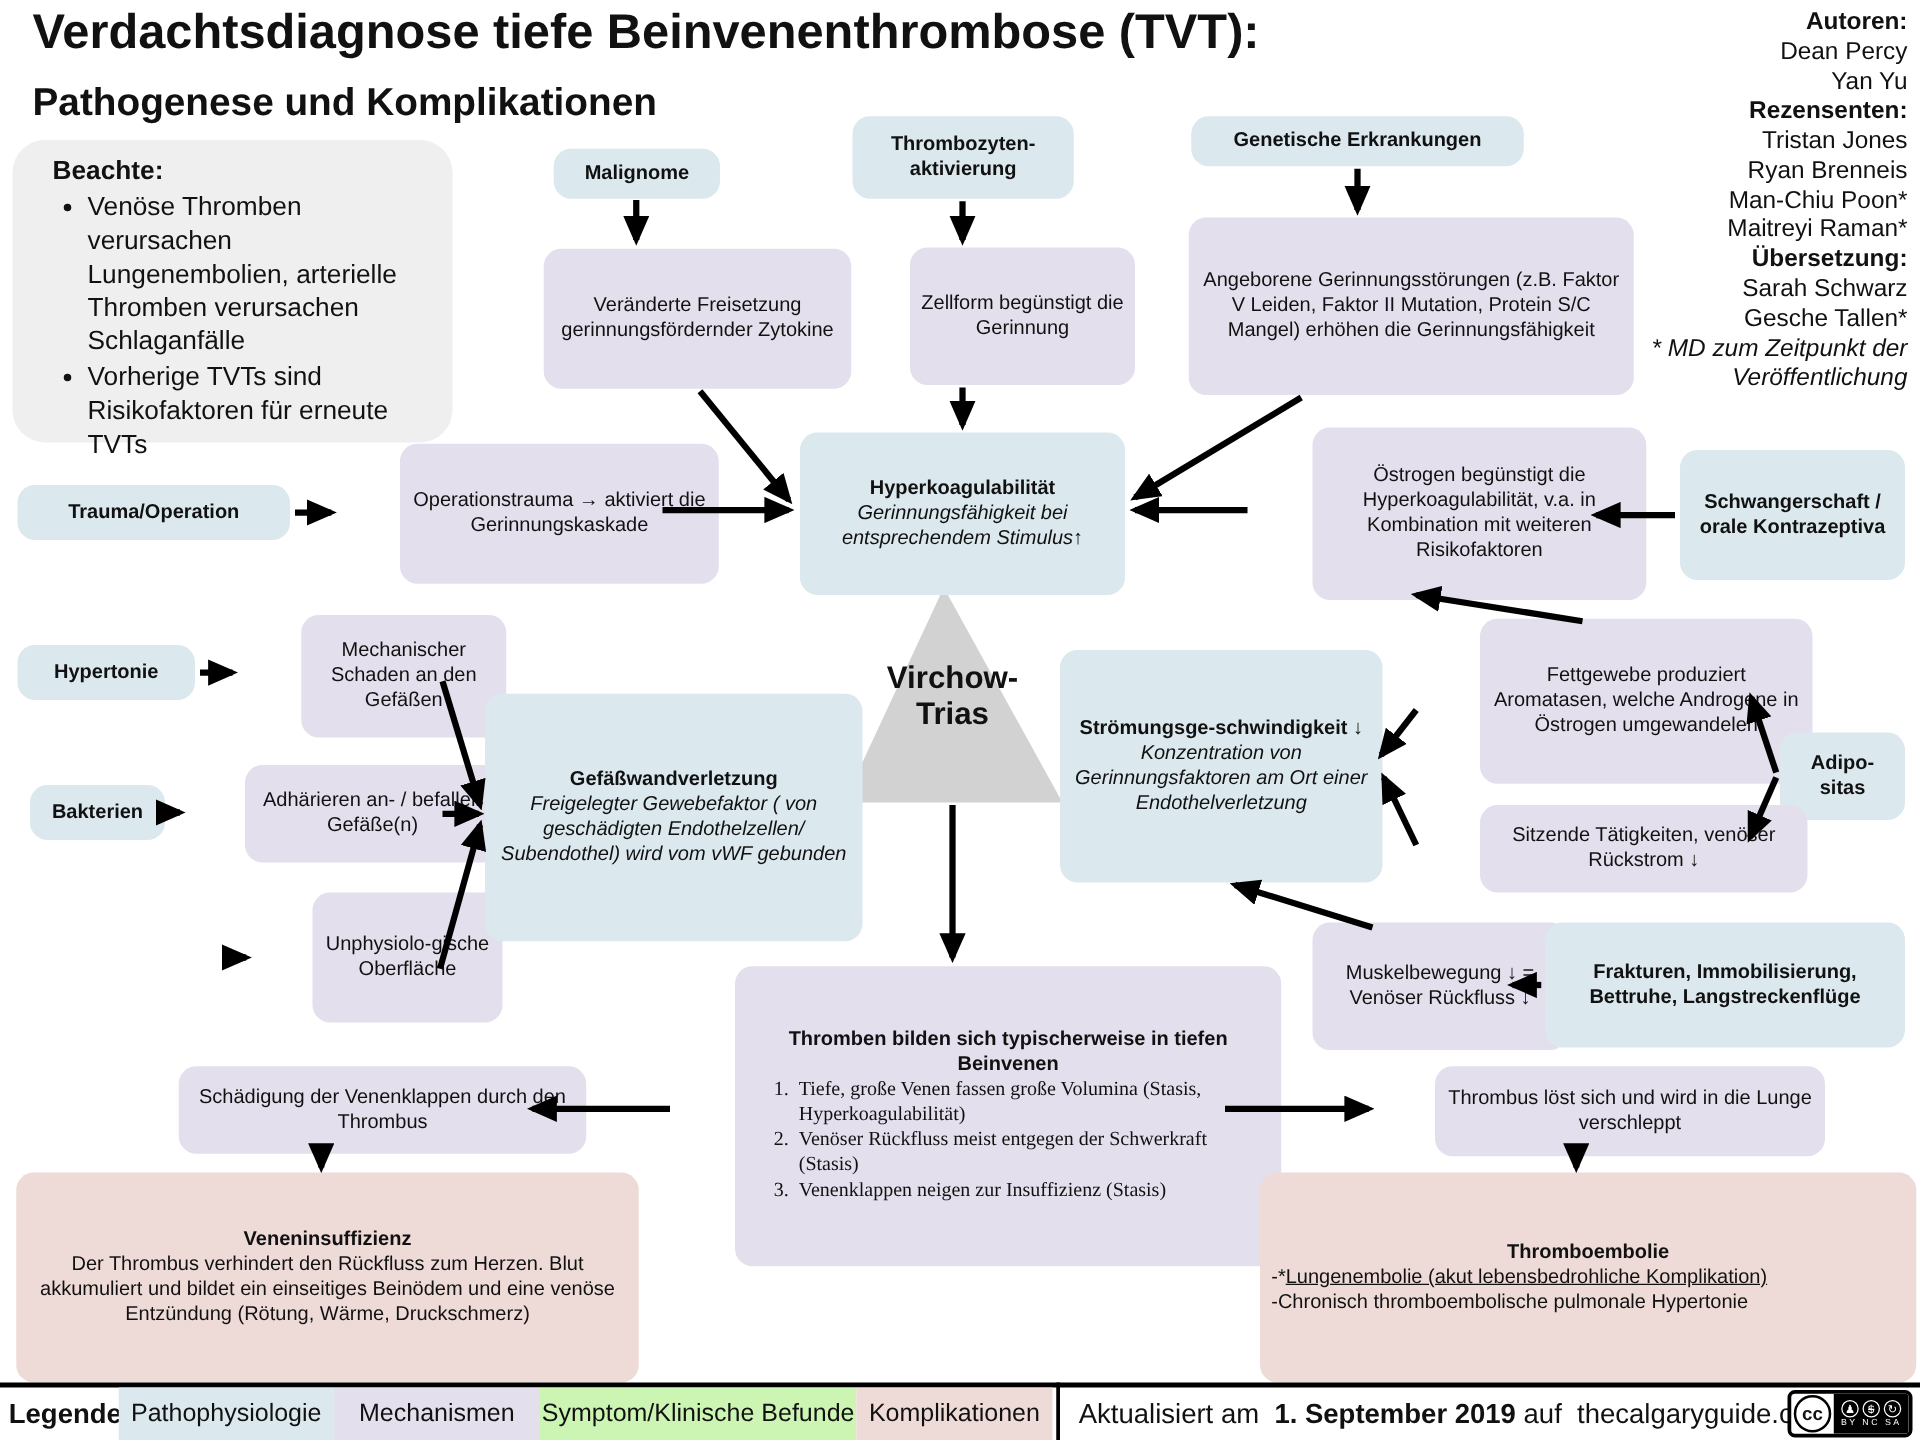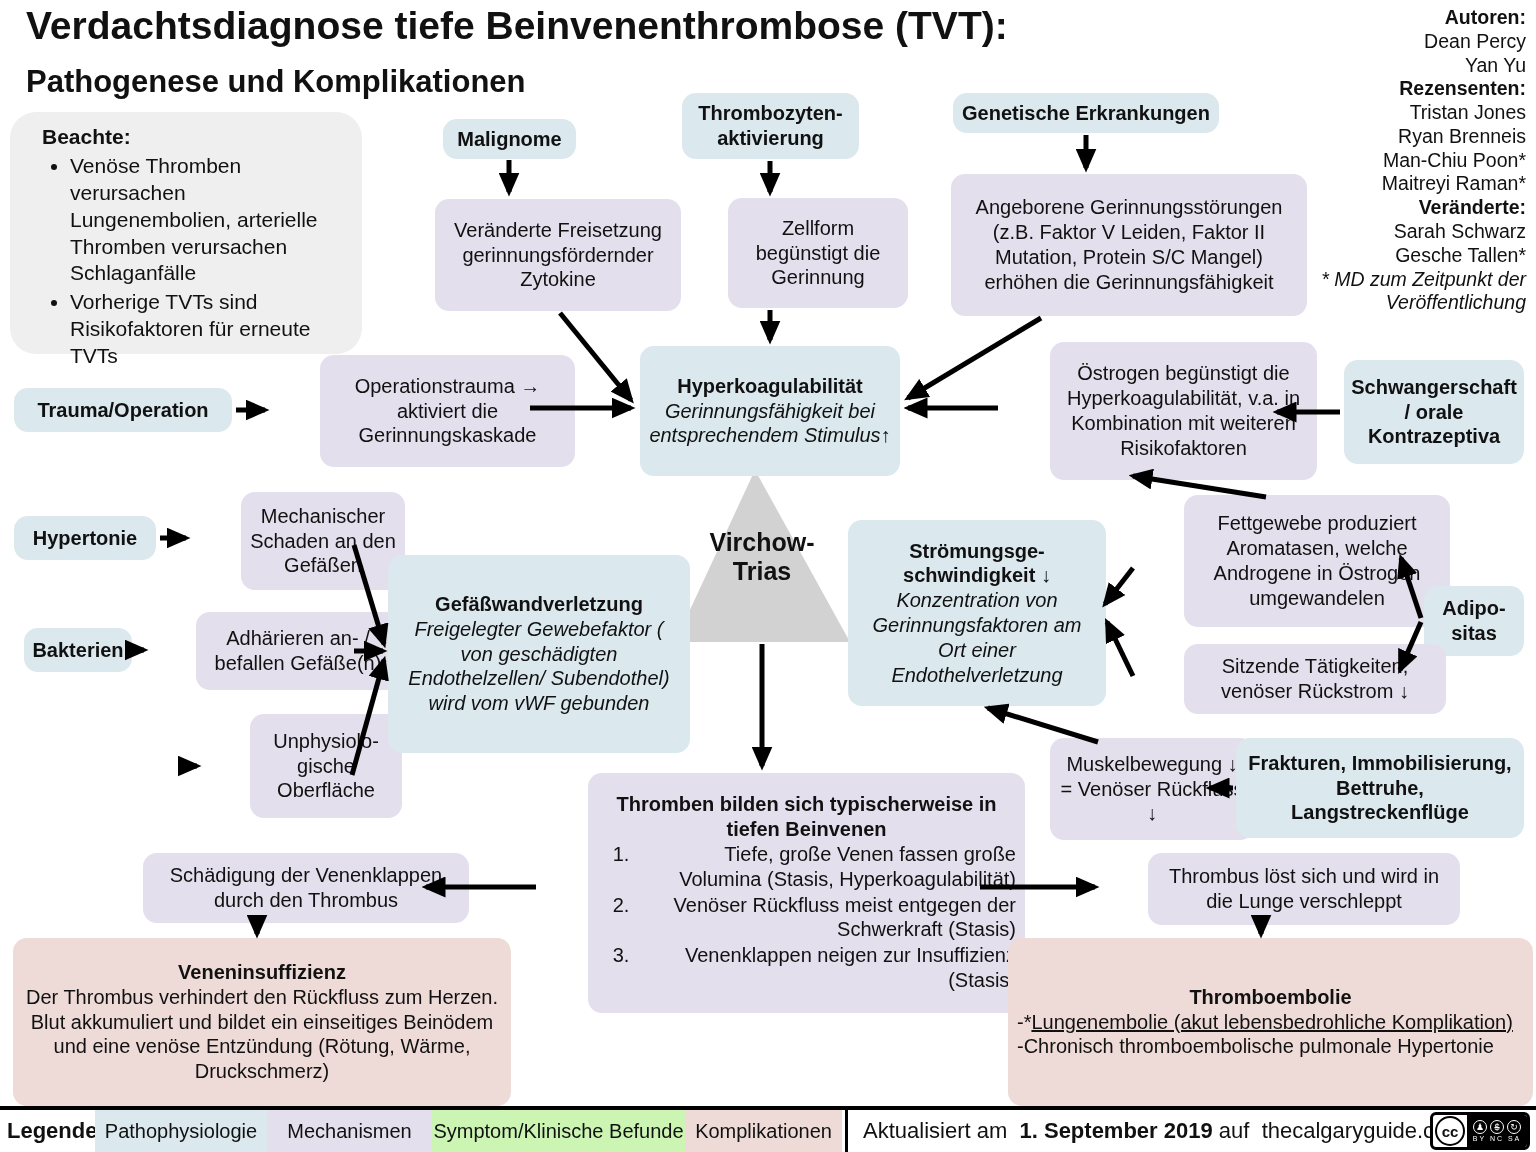--- a/index.html
+++ b/index.html
@@ -3,37 +3,37 @@
 <meta charset="utf-8">
 <style>
   html,body{margin:0;padding:0;background:#fff;}
   .canvas{position:relative;width:1536px;height:1152px;background:#fff;overflow:hidden;
           font-family:"Liberation Sans", sans-serif;color:#111;}
   .layer{position:absolute;left:0;top:0;width:1536px;height:1152px;pointer-events:none;}
   .tri-layer{z-index:0;}
   .arrow-layer{z-index:3;}
   .box{position:absolute;z-index:1;border-radius:14px;display:flex;flex-direction:column;
        align-items:center;justify-content:center;text-align:center;
-       padding:4px 9px;box-sizing:border-box;font-size:20px;line-height:1.24;}
+       padding:4px 9px;box-sizing:border-box;font-size:16px;line-height:1.24;}
   .blue{background:#dbe8ee;}
   .purple{background:#e4dfec;margin-left:48px;}
   .pink{background:#eedbd8;}
   .bold{font-weight:bold;}
   .it{font-style:italic;}
   .note{background:#f0eff0;border-radius:26px;z-index:1;position:absolute;
         padding:12px 32px;box-sizing:border-box;font-size:21px;line-height:1.28;}
   .note ul{margin:2px 0 0 0;padding-left:28px;}
   .note li{margin-bottom:2px;}
   .title1{position:absolute;left:26px;top:4px;font-size:39px;font-weight:bold;z-index:1;}
   .title2{position:absolute;left:26px;top:64px;font-size:31px;font-weight:bold;z-index:1;}
   .credits{position:absolute;right:10px;top:6px;width:230px;text-align:right;
            font-size:19.5px;line-height:1.22;z-index:1;}
   .virchow{position:absolute;left:698px;top:528px;width:128px;text-align:center;
            font-size:25px;font-weight:bold;line-height:1.15;z-index:1;}
-  .olist{margin:0;padding-left:38px;text-align:right;width:100%;box-sizing:border-box;}
+  .olist{margin:0;padding-left:38px;text-align:left;width:100%;box-sizing:border-box;font-family:Liberation Serif, serif;}
   .olist li{padding-left:4px;margin-bottom:1px;}
   .tb-body{width:100%;text-align:left;}
   .ul-line{text-decoration:underline;}
   .legendbar{position:absolute;left:0;top:1106px;width:1536px;height:46px;
              border-top:4px solid #000;box-sizing:border-box;background:#fff;z-index:4;}
   .lcell{position:absolute;top:0;height:42px;display:flex;align-items:center;
          justify-content:center;text-align:center;font-size:20px;line-height:1.05;}
   .llabel{position:absolute;left:7px;top:0;height:42px;display:flex;align-items:center;
           font-size:22px;font-weight:bold;}
   .ldivider{position:absolute;left:845px;top:-4px;width:3px;height:46px;background:#000;}
@@ -68,21 +68,21 @@
 
   <div class="credits">
     <div class="bold">Autoren:</div>
     <div>Dean Percy</div>
     <div>Yan Yu</div>
     <div class="bold">Rezensenten:</div>
     <div>Tristan Jones</div>
     <div>Ryan Brenneis</div>
     <div>Man-Chiu Poon*</div>
     <div>Maitreyi Raman*</div>
-    <div class="bold">Veränderte:</div>
+    <div class="bold">Übersetzung:</div>
     <div>Sarah Schwarz</div>
     <div>Gesche Tallen*</div>
     <div class="it">* MD zum Zeitpunkt der Veröffentlichung</div>
   </div>
 
   <div class="note" style="left:10px;top:112px;width:352px;height:242px;">
     <div class="bold">Beachte:</div>
     <ul>
       <li>Venöse Thromben verursachen Lungenembolien, arterielle Thromben verursachen Schlaganfälle</li>
       <li>Vorherige TVTs sind Risikofaktoren für erneute TVTs</li>

